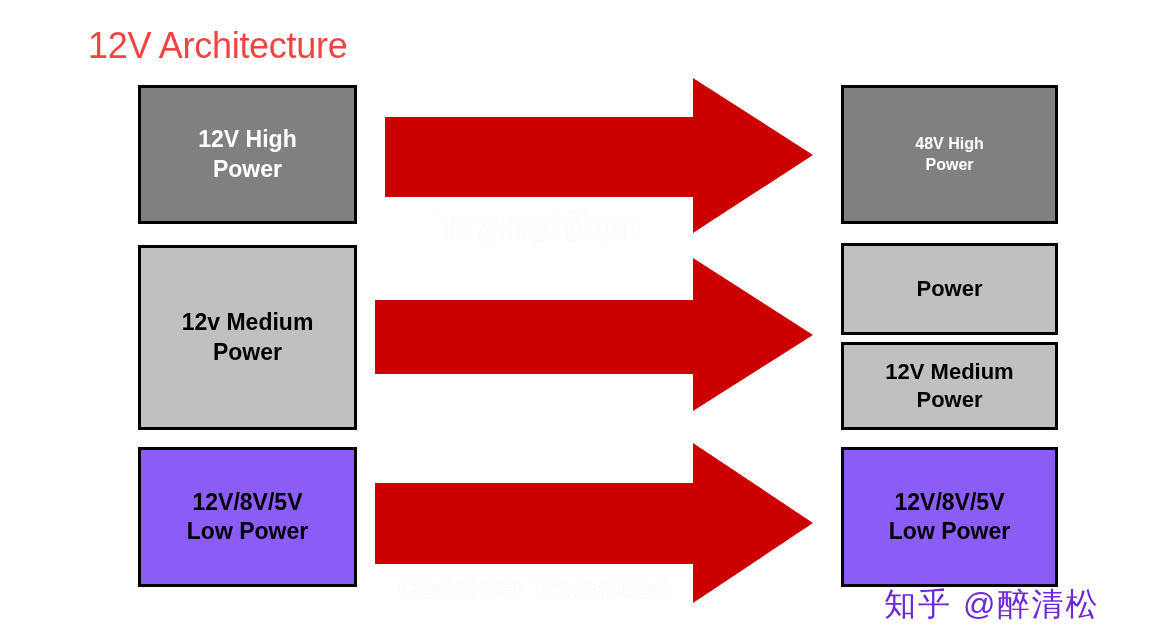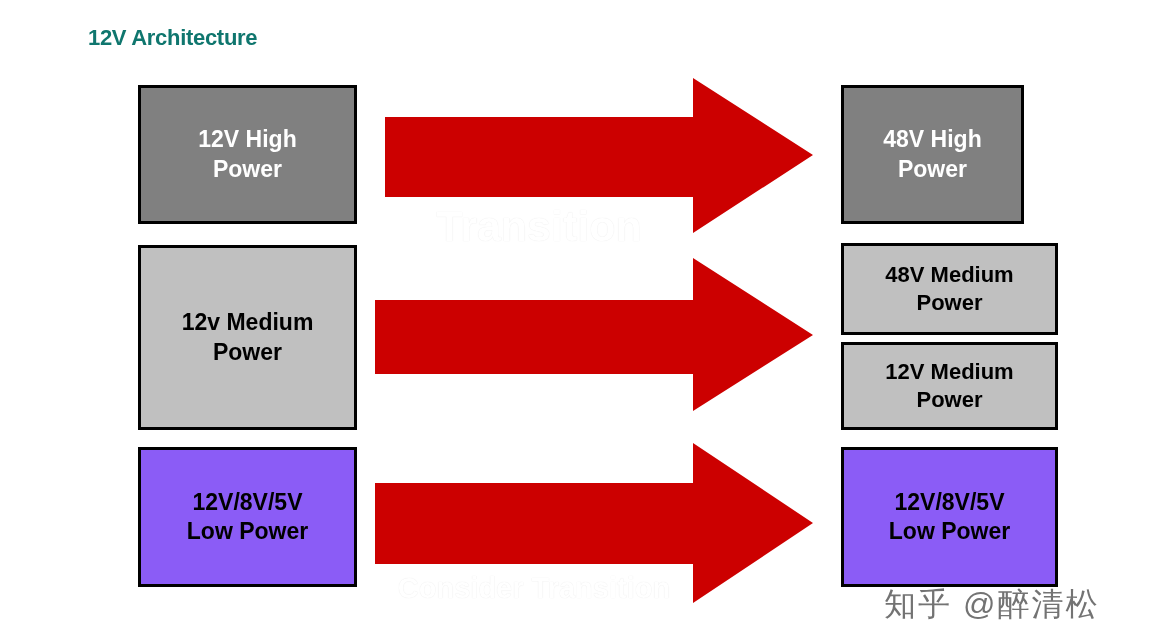--- a/index.html
+++ b/index.html
@@ -14,23 +14,23 @@
     position: relative;
     width: 1157px;
     height: 640px;
     background: #ffffff;
     overflow: hidden;
   }
 
   
   .col-title {
     position: absolute;
-    font-size: 22px;
-    font-weight: bold;
-    color: #0f766e;
+    font-size: 36px;
+    font-weight: normal;
+    color: #ef4444;
     letter-spacing: -0.3px;
     white-space: nowrap;
   }
   #title-left  { left: 88px;  top: 25px; }
   #title-right { left: 789px; top: 25px; }
 
   
   .box {
     position: absolute;
     border: 3px solid #000000;
@@ -57,21 +57,21 @@
     background: #8b5cf6;
     color: #000000;
   }
 
   
   #box-left-high   { left: 138px; top: 85px;  width: 219px; height: 139px; font-size: 23px; }
   #box-left-medium { left: 138px; top: 245px; width: 219px; height: 185px; font-size: 23px; }
   #box-left-low    { left: 138px; top: 447px; width: 219px; height: 140px; font-size: 23px; }
 
   
-  #box-right-high        { left: 841px; top: 85px;  width: 183px; height: 139px; font-size: 23px; }
+  #box-right-high        { left: 841px; top: 85px;  width: 217px; height: 139px; font-size: 16px; }
   #box-right-medium-48   { left: 841px; top: 243px; width: 217px; height: 92px;  font-size: 22px; }
   #box-right-medium-12   { left: 841px; top: 342px; width: 217px; height: 88px;  font-size: 22px; }
   #box-right-low         { left: 841px; top: 447px; width: 217px; height: 140px; font-size: 23px; }
 
   
   .arrow {
     position: absolute;
     color: #ffffff;
     font-weight: bold;
   }
@@ -107,21 +107,21 @@
   }
 
   #arrow-nochange { left: 375px; top: 443px; width: 438px; height: 160px; }
 
   
   #watermark {
     position: absolute;
     left: 884px;
     top: 583px;
     font-size: 32px;
-    color: #737373;
+    color: #6d28d9;
     white-space: nowrap;
     letter-spacing: 2px;
     pointer-events: none;
   }
 </style>
 </head>
 <body>
 
 <div id="canvas">
 
@@ -150,21 +150,20 @@
 
   <div class="box tone-high" id="box-right-high">
     <span>
       <span class="box-label">48V High</span>
       <span class="box-label">Power</span>
     </span>
   </div>
 
   <div class="box tone-medium" id="box-right-medium-48">
     <span>
-      <span class="box-label">48V Medium</span>
       <span class="box-label">Power</span>
     </span>
   </div>
 
   <div class="box tone-medium" id="box-right-medium-12">
     <span>
       <span class="box-label">12V Medium</span>
       <span class="box-label">Power</span>
     </span>
   </div>

